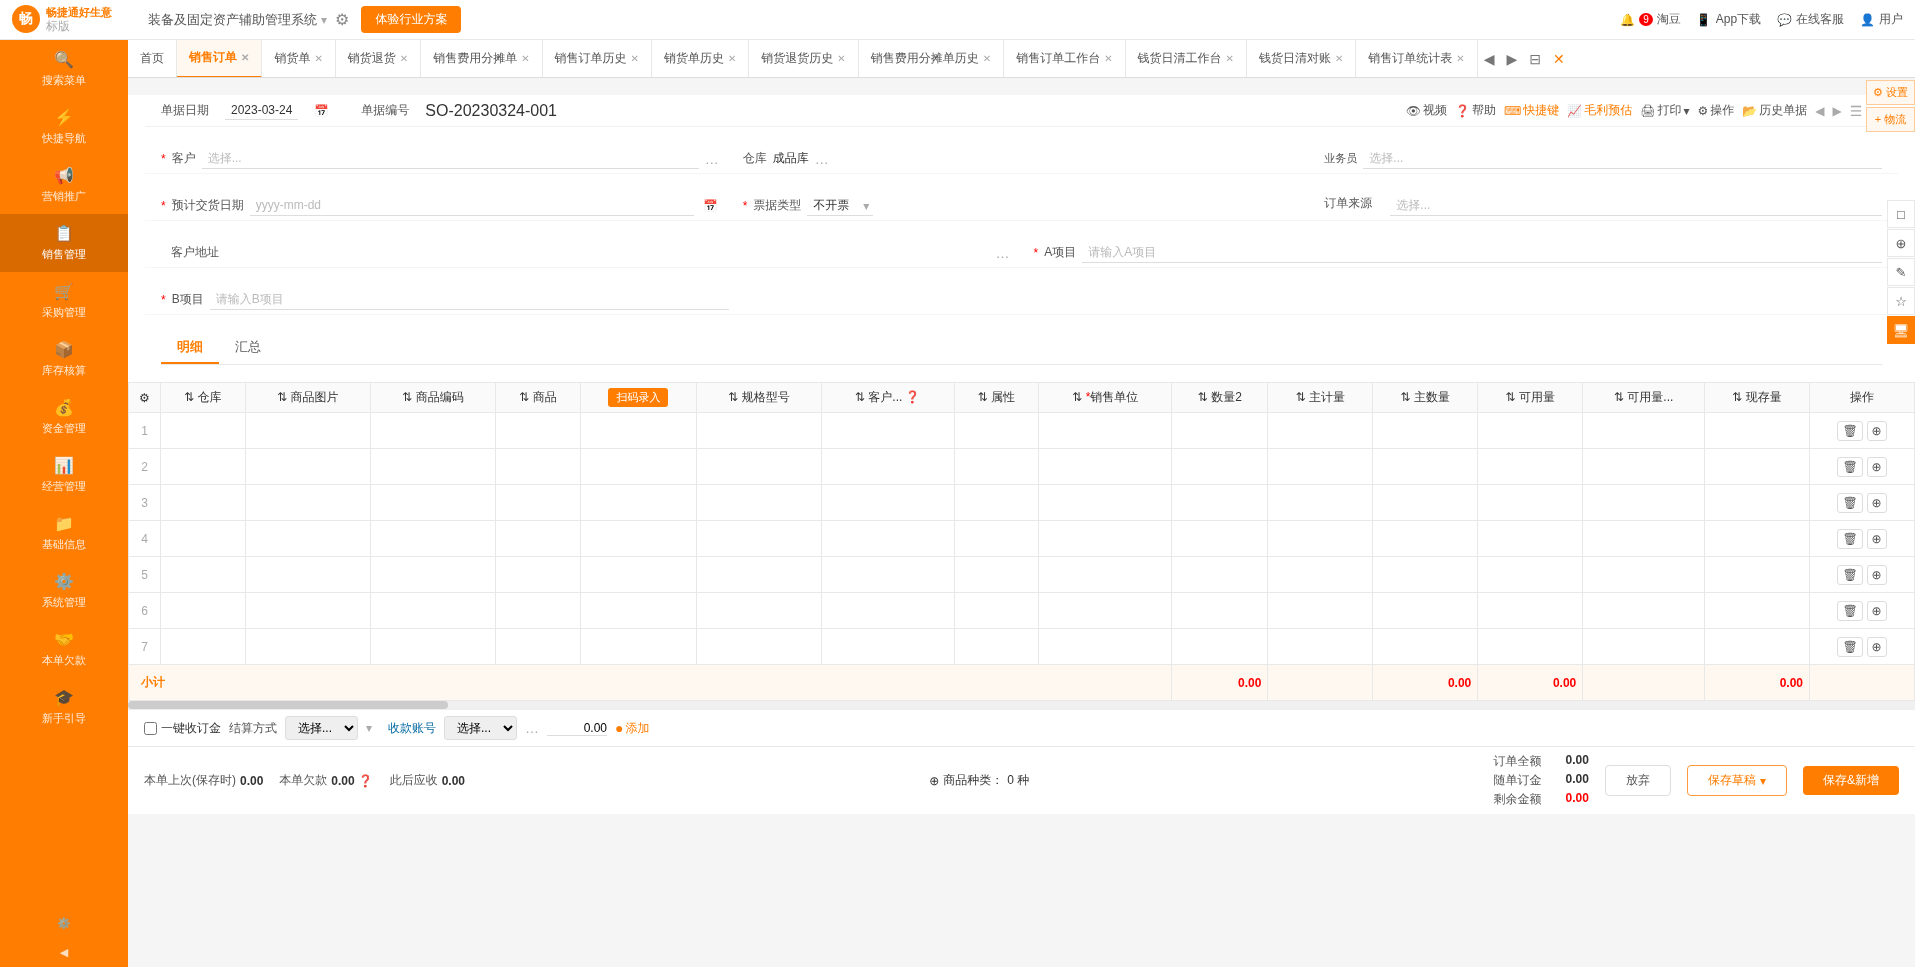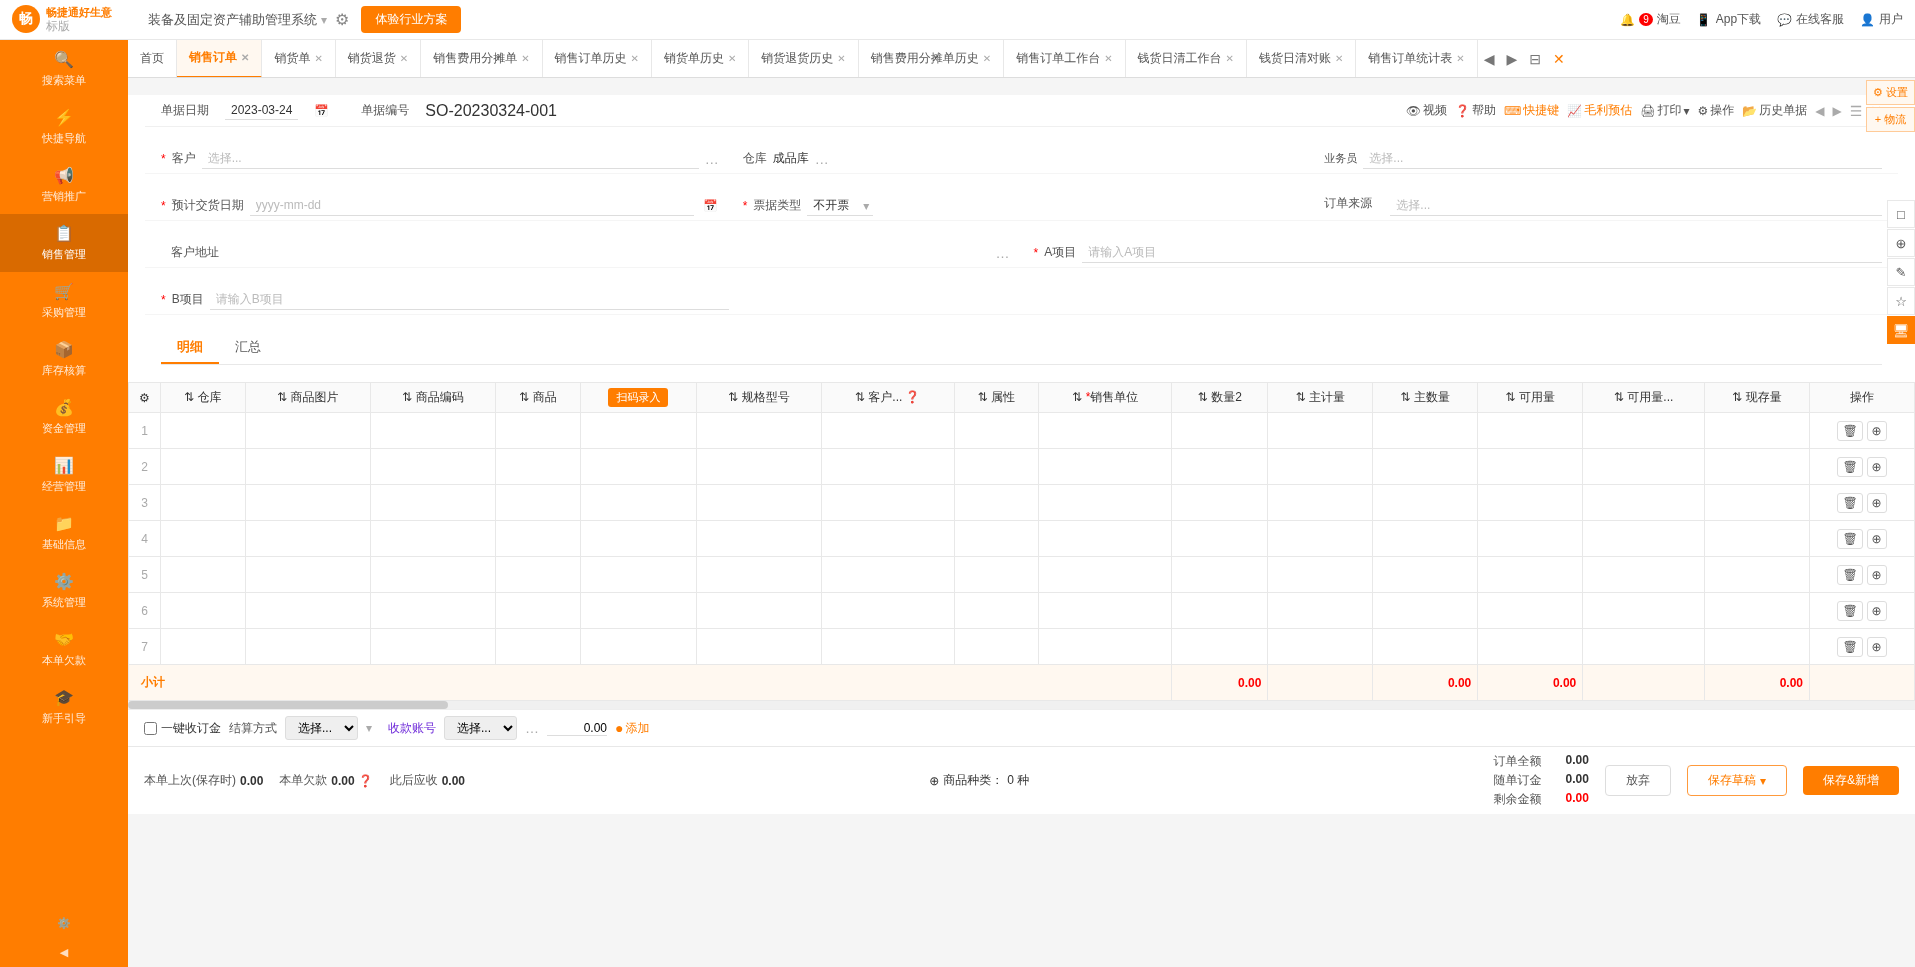--- a/index.html
+++ b/index.html
@@ -554,21 +554,21 @@
           <div class="one-click-row">
             <label class="checkbox-label">
               <input type="checkbox" style="">
               <span>一键收订金</span>
             </label>
             <span style="color:#555;">结算方式</span>
             <select class="payment-select">
               <option>选择...</option>
             </select>
             <span style="color:#aaa;">▾</span>
-            <span style="color:#6d28d9;margin-left:8px;">收款账号</span>
+            <span style="color:#0369a1;margin-left:8px;">收款账号</span>
             <select class="payment-select">
               <option>选择...</option>
             </select>
             <span class="dots-btn">…</span>
             <input type="text" class="amount-input" value="0.00" style="">
             <div class="add-btn">
               <span style="color:#ff7d00;font-size:14px;">●</span>
               <span style="color:#ff7d00;">添加</span>
             </div>
           </div>

